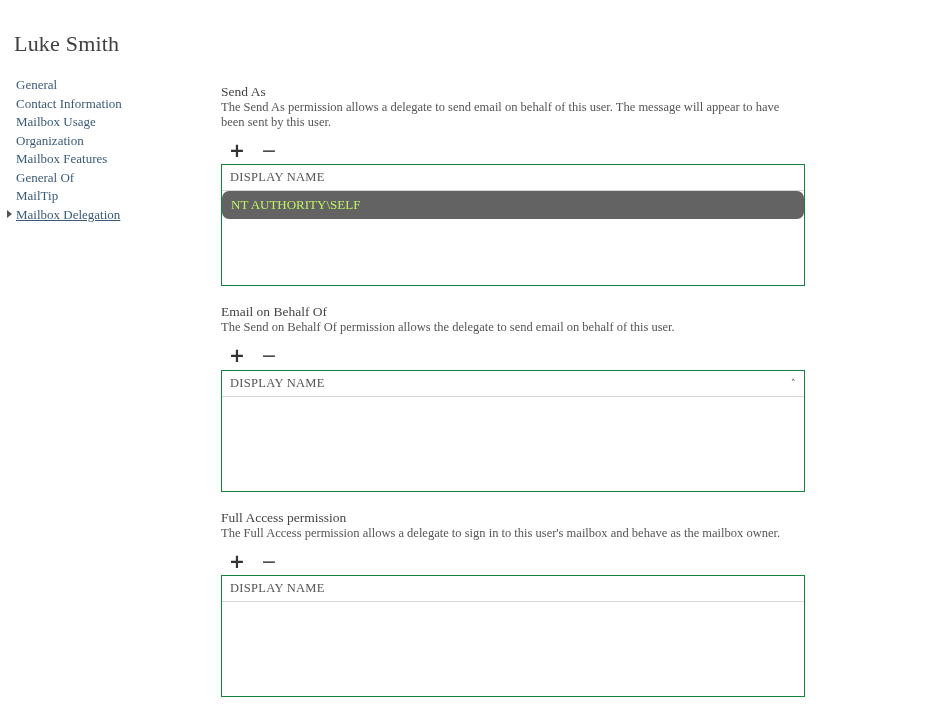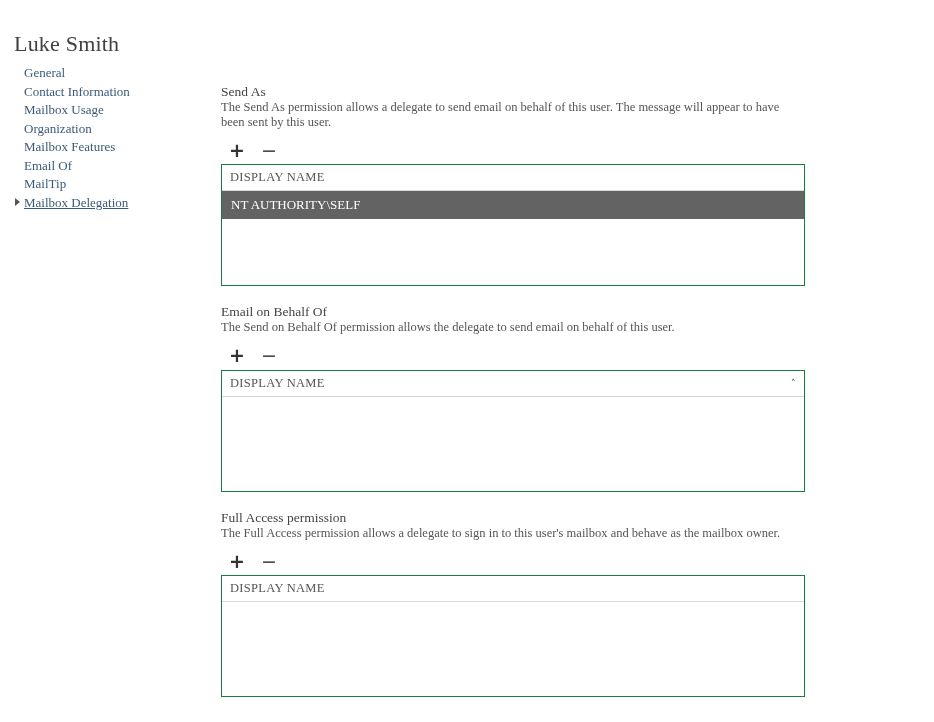--- a/index.html
+++ b/index.html
@@ -23,23 +23,22 @@
     font-size: 22px;
     color: #404040;
     font-weight: normal;
     letter-spacing: 0.2px;
   }
 
   
   #sidebar {
     position: absolute;
     left: 16px;
-    top: 64px;
+    top: 76px;
     width: 170px;
-    margin-left: 8px;
   }
   .nav-item {
     font-size: 13px;
     color: #3a5a78;
     line-height: 18.5px;
     padding: 0;
     white-space: nowrap;
     cursor: pointer;
   }
   .nav-item.selected {
@@ -126,21 +125,22 @@
   .list-row {
     height: 28px;
     display: flex;
     align-items: center;
     padding-left: 9px;
     font-size: 13px;
     color: #333333;
   }
   .list-row.selected {
     background: #636363;
-    color: #ffffff;
+    color: #bef264;
+    border-radius: 7px;
   }
   .list-filler { }
 
   .sec1 .listbox { height: 122px; }
   .sec1 .list-filler { height: 67px; }
   .sec2 .listbox { height: 122px; }
   .sec2 .list-filler { height: 95px; }
   .sec3 .listbox { height: 122px; }
   .sec3 .list-filler { height: 95px; }
 
@@ -150,21 +150,21 @@
 <body>
 
 <h1 id="page-title">Luke Smith</h1>
 
 <nav id="sidebar">
   <div class="nav-item">General</div>
   <div class="nav-item">Contact Information</div>
   <div class="nav-item">Mailbox Usage</div>
   <div class="nav-item">Organization</div>
   <div class="nav-item">Mailbox Features</div>
-  <div class="nav-item">Email Of</div>
+  <div class="nav-item">General Of</div>
   <div class="nav-item">MailTip</div>
   <div class="nav-item selected">
     <span class="nav-caret"></span>
     <span>Mailbox Delegation</span>
   </div>
 </nav>
 
 <main id="content">
 
   <section class="section sec1">

